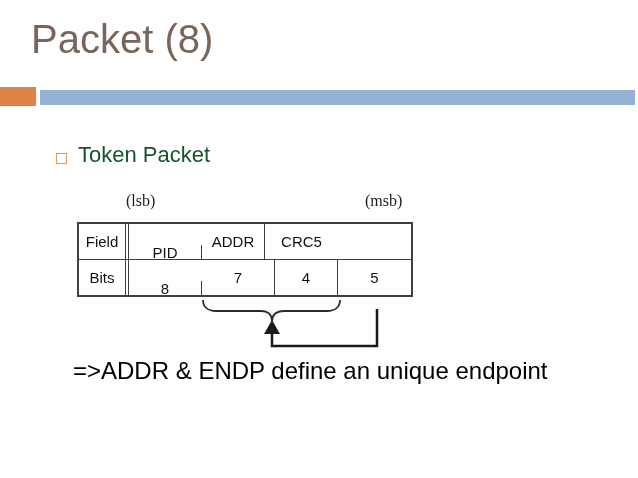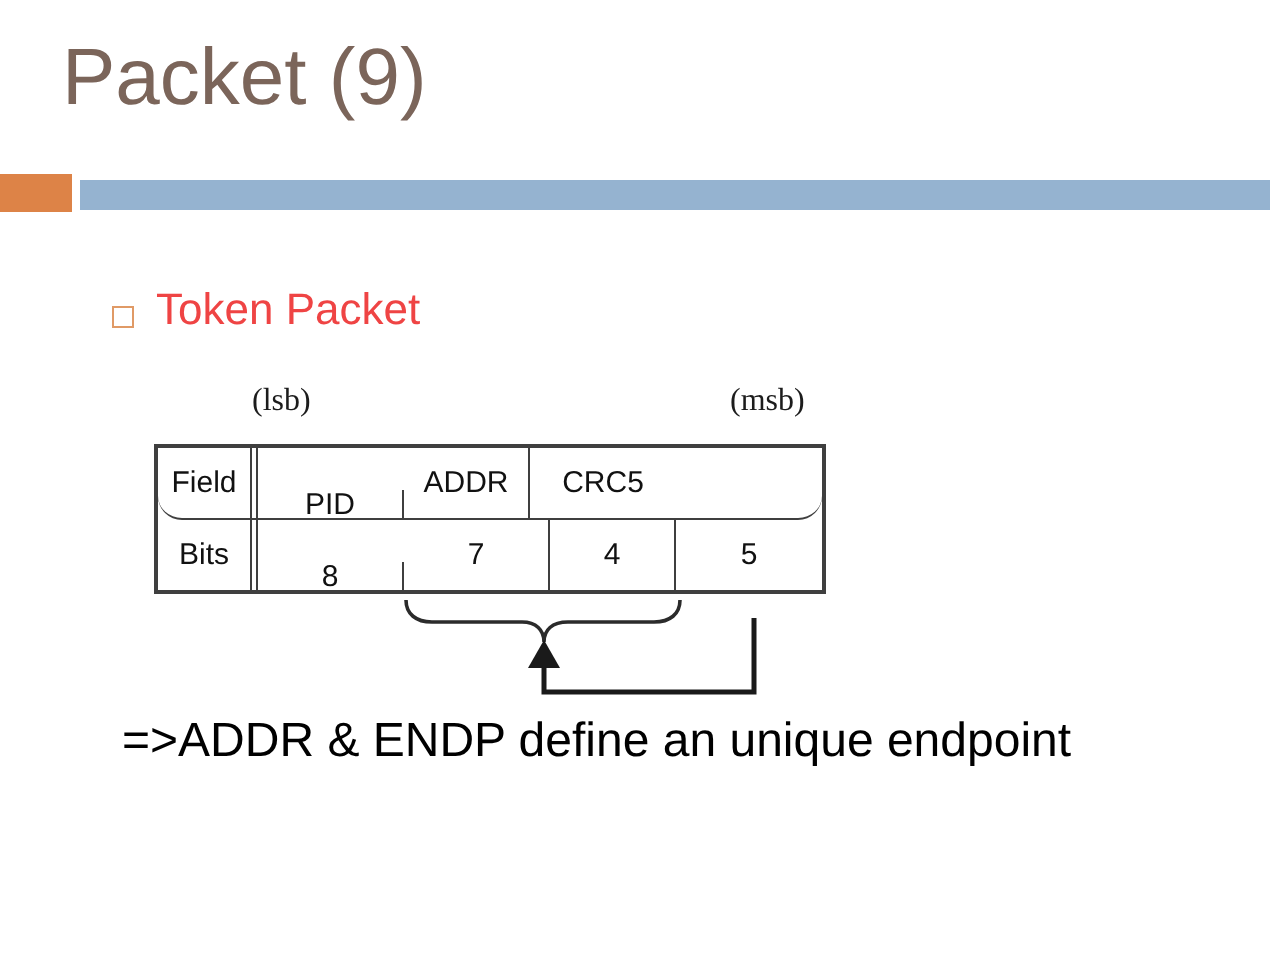--- a/index.html
+++ b/index.html
@@ -39,21 +39,21 @@
     position: absolute;
     left: 56px; top: 153px;
     width: 9px; height: 9px;
     border: 1.5px solid #e09a66;
     background: #ffffff;
   }
   .bullet-text {
     position: absolute;
     left: 78px; top: 142px;
     font-size: 22px;
-    color: #ef4444;
+    color: #14532d;
     white-space: nowrap;
   }
 
   .bit-label {
     position: absolute;
     top: 192px;
     font-family: "Liberation Serif", serif;
     font-size: 16px;
     color: #1c1c1c;
     white-space: nowrap;
@@ -63,21 +63,21 @@
 
   .pkt-table {
     position: absolute;
     left: 77px; top: 222px;
     width: 336px;
     border: 2px solid #3f3f3f;
     box-sizing: border-box;
     background: #ffffff;
   }
   .pkt-row { display: flex; height: 35px; }
-  .pkt-row.first { border-bottom: 1.5px solid #3f3f3f; border-radius: 12px; }
+  .pkt-row.first { border-bottom: 1.5px solid #3f3f3f; }
   .pkt-cell {
     display: flex; align-items: center; justify-content: center;
     font-size: 15px;
     color: #111111;
     box-sizing: border-box;
     border-right: 1.5px solid #3f3f3f;
   }
   .pkt-cell:last-child { border-right: none; }
   .pkt-cell.c0 { width: 50px; border-right: 4px double #3f3f3f; }
   .pkt-cell.c1 { width: 73px; margin-top: 21px; }
@@ -86,32 +86,32 @@
   .pkt-cell.c4 { width: 73px; }
 
   .annot-svg {
     position: absolute;
     left: 195px; top: 296px;
     width: 195px; height: 58px;
   }
 
   .conclusion {
     position: absolute;
-    left: 61px; top: 357px;
+    left: 73px; top: 357px;
     font-size: 24px;
     color: #000000;
     white-space: nowrap;
   }
 </style>
 </head>
 <body>
 
 <div class="slide">
 
-  <div class="title">Packet (9)</div>
+  <div class="title">Packet (8)</div>
 
   <div class="bar-orange"></div>
   <div class="bar-blue"></div>
 
   <div class="bullet-square"></div>
   <div class="bullet-text">Token Packet</div>
 
   <div class="bit-label lsb">(lsb)</div>
   <div class="bit-label msb">(msb)</div>
 

